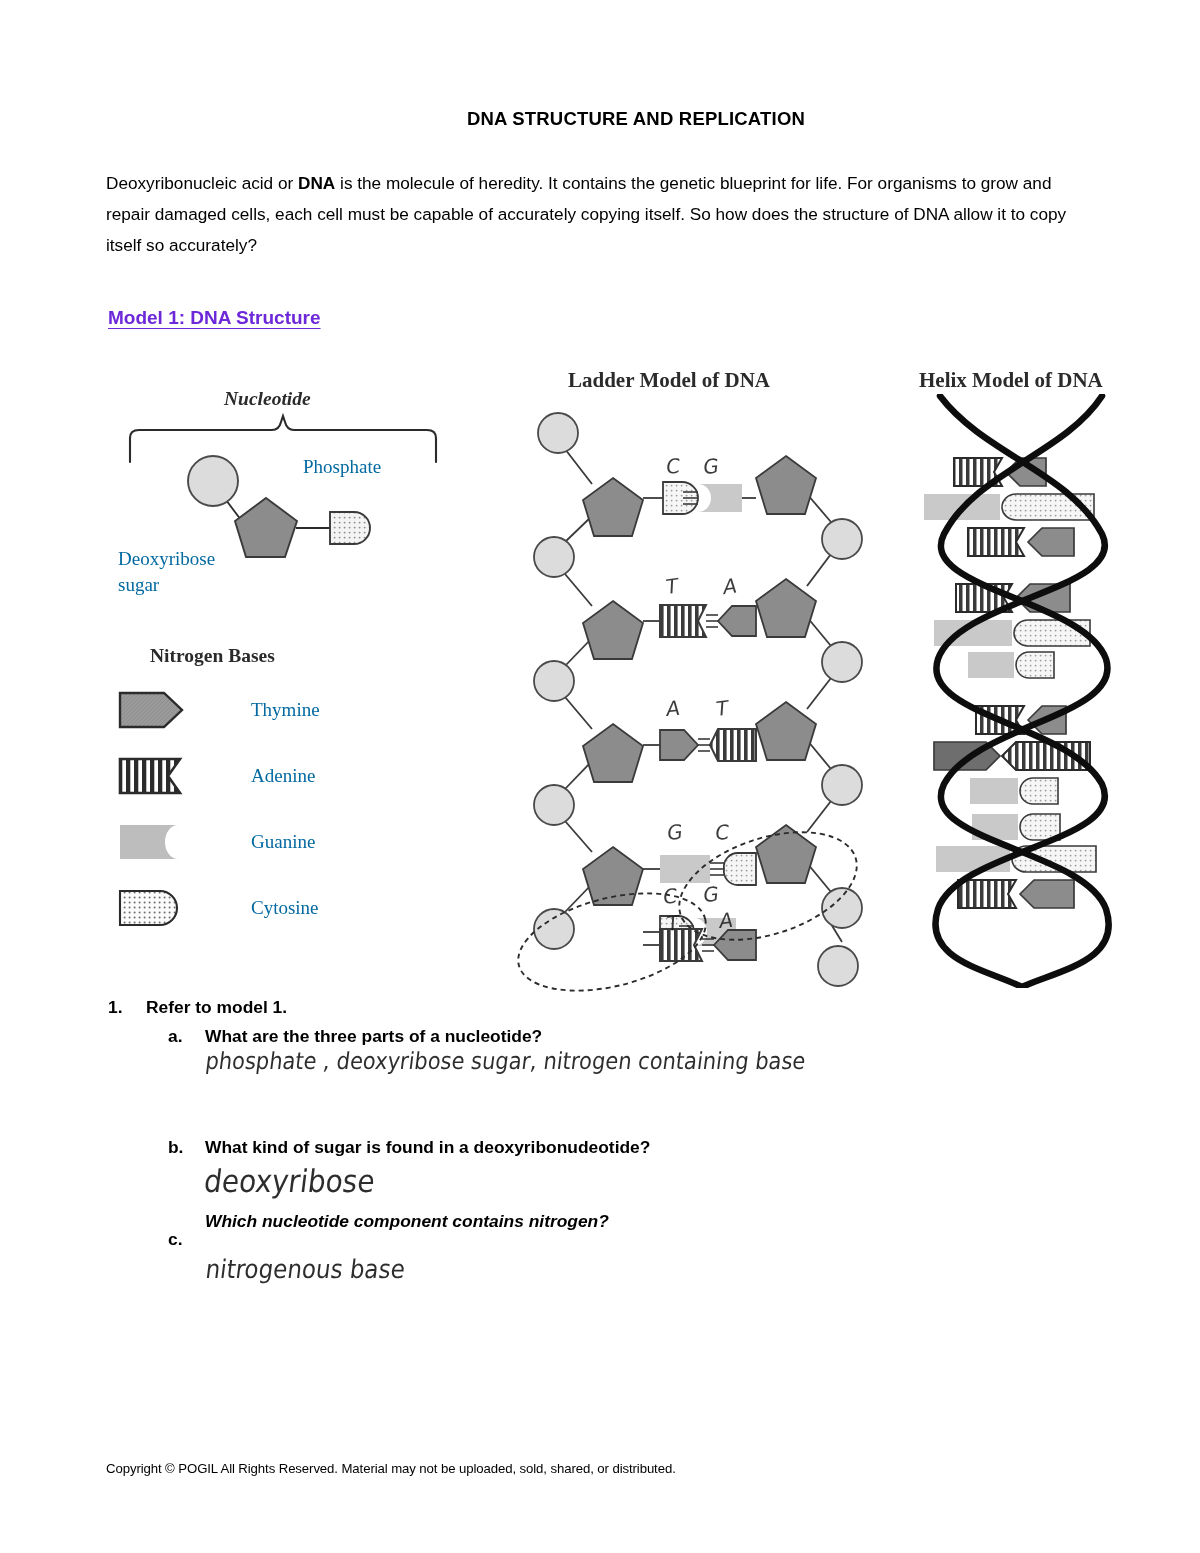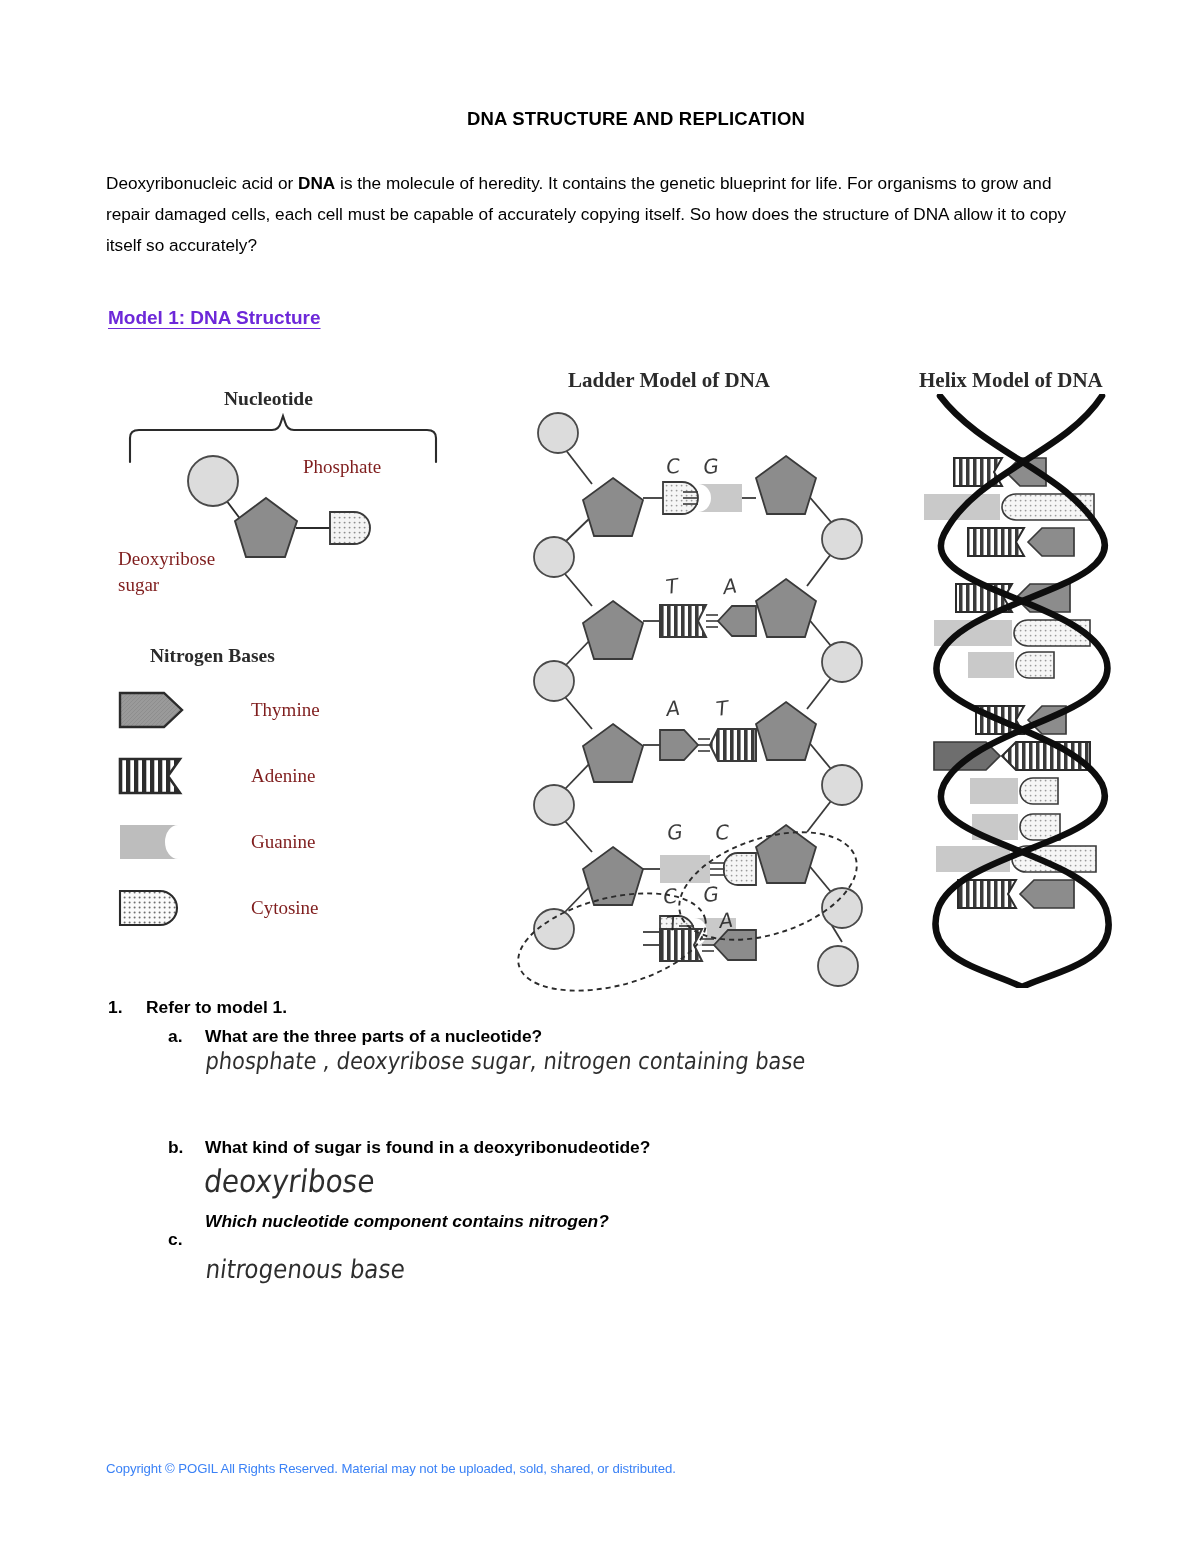--- a/index.html
+++ b/index.html
@@ -39,46 +39,46 @@
   .answer {
     position:absolute; font-family:"DejaVu Sans", sans-serif;
     font-weight:400; color:#111;
     transform:skewX(-7deg) scaleY(1.12);
     transform-origin:left bottom;
     opacity:.88;
   }
 
   #footer {
     position:absolute; left:106px; top:1461px;
-    font-size:13.2px; color:#3b82f6; letter-spacing:-.1px;
+    font-size:13.2px; color:#000000; letter-spacing:-.1px;
   }
 
   
   .fig { position:absolute; }
-  .fig-label { position:absolute; font-family:"Liberation Serif", serif; color:#7f1d1d; }
+  .fig-label { position:absolute; font-family:"Liberation Serif", serif; color:#0369a1; }
   .fig-title {
     position:absolute; font-family:"Liberation Serif", serif;
     font-weight:bold; color:#2b2b2b;
   }
   svg { display:block; overflow:visible; }
 </style>
 </head>
 <body>
 
 <div class="page">
 
   <div id="doc-title">DNA STRUCTURE AND REPLICATION</div>
 
   <div id="intro"><span>Deoxyribonucleic acid or </span><b>DNA</b><span> is the molecule of heredity. It contains the genetic blueprint for life. For organisms to grow and repair damaged cells, each cell must be capable of accurately copying itself. So how does the structure of DNA allow it to copy itself so accurately?</span></div>
 
   <div id="model-heading">Model 1: DNA Structure</div>
 
   <div class="fig" style="left:118px; top:388px; width:340px; height:240px;">
 
-    <div class="fig-title" style="left:106px; top:0px; font-size:19.5px;">Nucleotide</div>
+    <div class="fig-title" style="left:106px; top:0px; font-size:19.5px;font-style:italic;">Nucleotide</div>
 
     <svg style="position:absolute; left:10px; top:28px;" width="310" height="48" viewBox="0 0 310 48">
       <path d="M2,46 L2,22 Q2,14 11,14 L144,14 Q151,14 153,6 L155,0 L157,6 Q159,14 166,14 L299,14 Q308,14 308,22 L308,46" fill="none" stroke="#2b2b2b" stroke-width="2.1" stroke-linecap="round"></path>
     </svg>
 
     <svg style="position:absolute; left:60px; top:58px;" width="260" height="140" viewBox="0 0 260 140">
 
       <line x1="45" y1="50" x2="66" y2="78" stroke="#2b2b2b" stroke-width="1.8"></line>
 
       <line x1="118" y1="82" x2="152" y2="82" stroke="#2b2b2b" stroke-width="1.8"></line>

